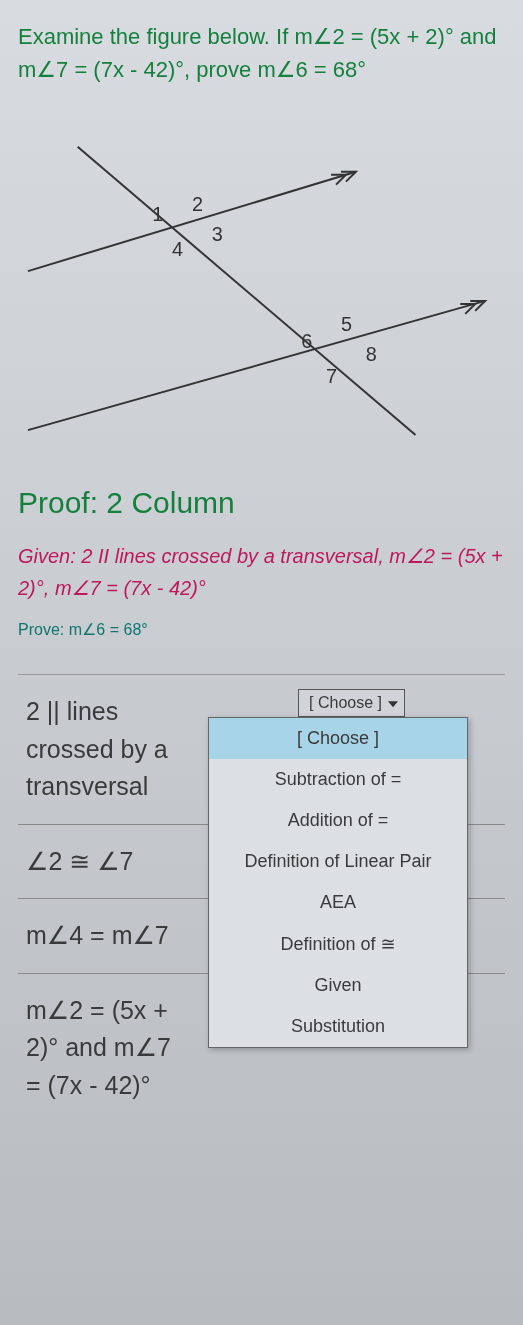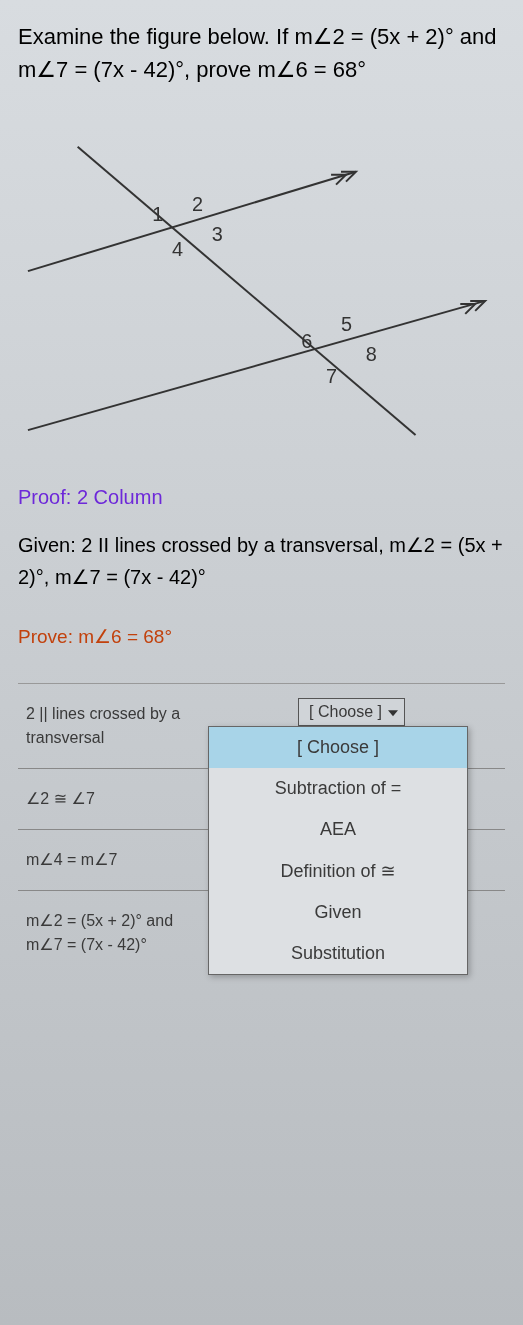--- a/index.html
+++ b/index.html
@@ -12,60 +12,61 @@
       height: 1325px;
       background: linear-gradient(to bottom, #d8dce0 0%, #c8ccd0 50%, #b8bcc0 100%);
       font-family: Arial, sans-serif;
       color: #3a3a3a;
       padding: 20px 18px;
       position: relative;
     }
     .question-text {
       font-size: 22px;
       line-height: 1.5;
-      color: #000000;
+      color: #15803d;
       margin-bottom: 30px;
     }
     .figure-area {
       width: 100%;
       height: 340px;
       position: relative;
       margin-bottom: 30px;
     }
     .figure-area svg {
       width: 100%;
       height: 100%;
     }
     .proof-heading {
-      font-size: 20px;
-      color: #6d28d9;
+      font-size: 30px;
+      color: #15803d;
       margin-bottom: 20px;
     }
     .given-text {
       font-size: 20px;
-      color: #000000;
+      color: #be185d;
       line-height: 1.6;
-      margin-bottom: 32px;
+      margin-bottom: 16px;
+      font-style: italic;
     }
     .prove-text {
-      font-size: 19px;
-      color: #c2410c;
+      font-size: 16px;
+      color: #0f766e;
       margin-bottom: 35px;
     }
     .proof-table {
       width: 100%;
     }
     .proof-row {
       display: flex;
       border-bottom: 1px solid #888;
     }
     .proof-cell-left {
       width: 180px;
       padding: 18px 8px;
-      font-size: 16px;
+      font-size: 25px;
       color: #3a3a3a;
       line-height: 1.5;
     }
     .proof-cell-right {
       flex: 1;
       padding: 14px 8px;
       position: relative;
       text-align: center;
     }
     .select-box {
@@ -152,20 +153,22 @@
 <hr class="divider">
 
 <div class="proof-table">
   <div class="proof-row">
     <div class="proof-cell-left">2 || lines crossed by a transversal</div>
     <div class="proof-cell-right">
       <div class="select-box">[ Choose ]</div>
       <div class="dropdown-list">
         <div class="dropdown-item highlighted">[ Choose ]</div>
         <div class="dropdown-item">Subtraction of =</div>
+        <div class="dropdown-item">Addition of =</div>
+        <div class="dropdown-item">Definition of Linear Pair</div>
         <div class="dropdown-item">AEA</div>
         <div class="dropdown-item">Definition of ≅</div>
         <div class="dropdown-item">Given</div>
         <div class="dropdown-item">Substitution</div>
       </div>
     </div>
   </div>
 
   <div class="proof-row">
     <div class="proof-cell-left">∠2 ≅ ∠7</div>

